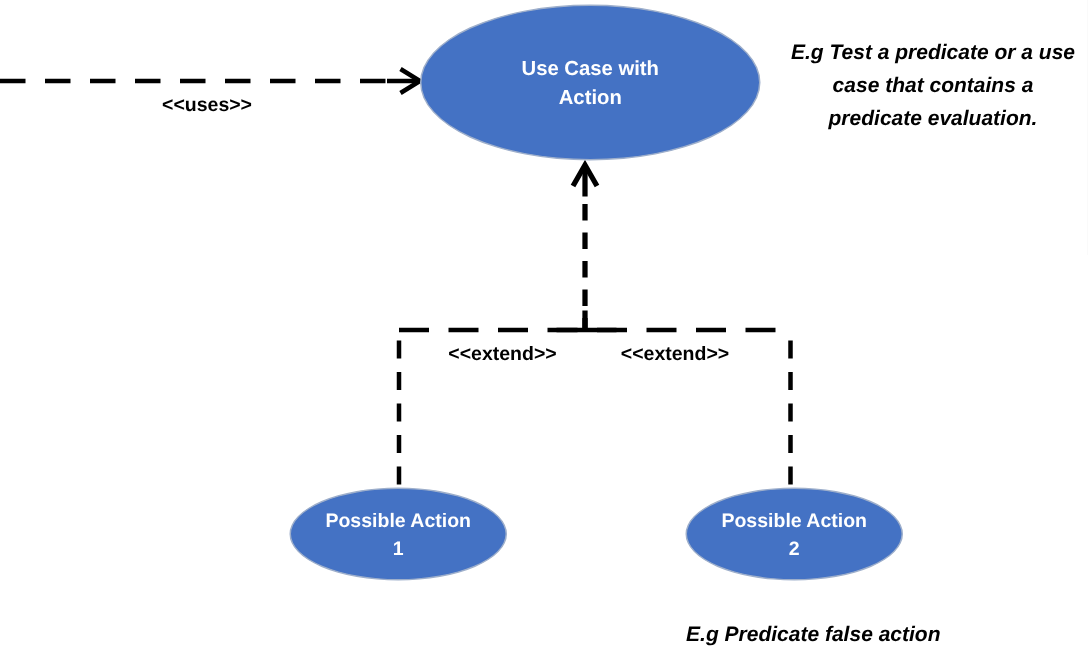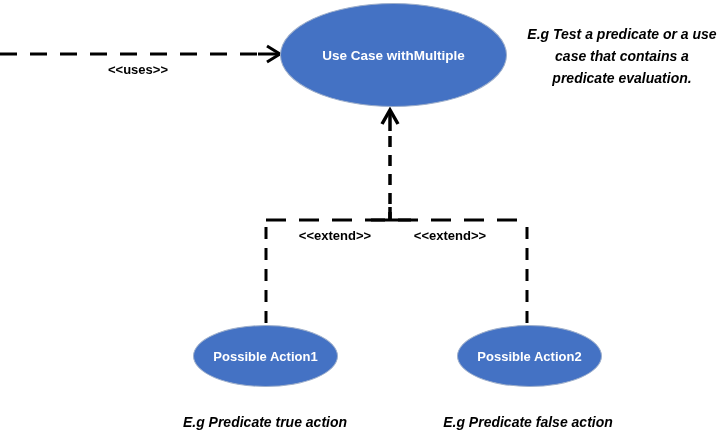--- a/index.html
+++ b/index.html
@@ -30,21 +30,21 @@
   .connector-layer path, .connector-layer polyline{
     stroke:var(--connector);
     fill:none;
   }
   .node{
     position:absolute;
     background:var(--node-fill);
     border:1.5px solid var(--node-border);
     border-radius:50%;
     display:flex;
-    flex-direction:row;
+    flex-direction:column;
     align-items:center;
     justify-content:center;
     text-align:center;
     color:var(--node-text);
     font-weight:bold;
     box-sizing:border-box;
   }
   .node .line{
     line-height:19px;
     white-space:nowrap;
@@ -84,21 +84,21 @@
   }
   .note-main{
     left:510px;top:23px;width:224px;
     font-size:14px;line-height:22px;
   }
   .note-caption{
     top:414px;width:220px;
     font-size:14px;line-height:17px;
   }
   .note-action1{left:155px;}
-  .note-action2{left:418px;}
+  .note-action2{left:407px;text-align:right;}
 </style>
 </head>
 <body>
 
 <div class="canvas">
 
   <svg class="connector-layer" viewBox="0 0 725 444" xmlns="http://www.w3.org/2000/svg">
 
     <path d="M0,54 H258" stroke-width="3" stroke-dasharray="17 13"></path>
     <path d="M258,54 H279" stroke-width="3"></path>
@@ -115,36 +115,35 @@
     <path d="M266,227 V324" stroke-width="3" stroke-dasharray="12 9"></path>
     <path d="M527,227 V324" stroke-width="3" stroke-dasharray="12 9"></path>
   </svg>
 
   <div class="stereotype label-uses">&lt;&lt;uses&gt;&gt;</div>
   <div class="stereotype label-extend-left">&lt;&lt;extend&gt;&gt;</div>
   <div class="stereotype label-extend-right">&lt;&lt;extend&gt;&gt;</div>
 
   <div class="node node-main">
     <div class="line">Use Case with</div>
-    <div class="line">Multiple</div>
+    <div class="line">Action</div>
   </div>
 
   <div class="node node-small node-action1">
     <div class="line">Possible Action</div>
     <div class="line">1</div>
   </div>
 
   <div class="node node-small node-action2">
     <div class="line">Possible Action</div>
     <div class="line">2</div>
   </div>
 
   <div class="note note-main">
     <div>E.g Test a predicate or a use</div>
     <div>case that contains a</div>
     <div>predicate evaluation.</div>
   </div>
 
-  <div class="note note-caption note-action1">E.g Predicate true action</div>
 
   <div class="note note-caption note-action2">E.g Predicate false action</div>
 
 </div>
 
 </body></html>

